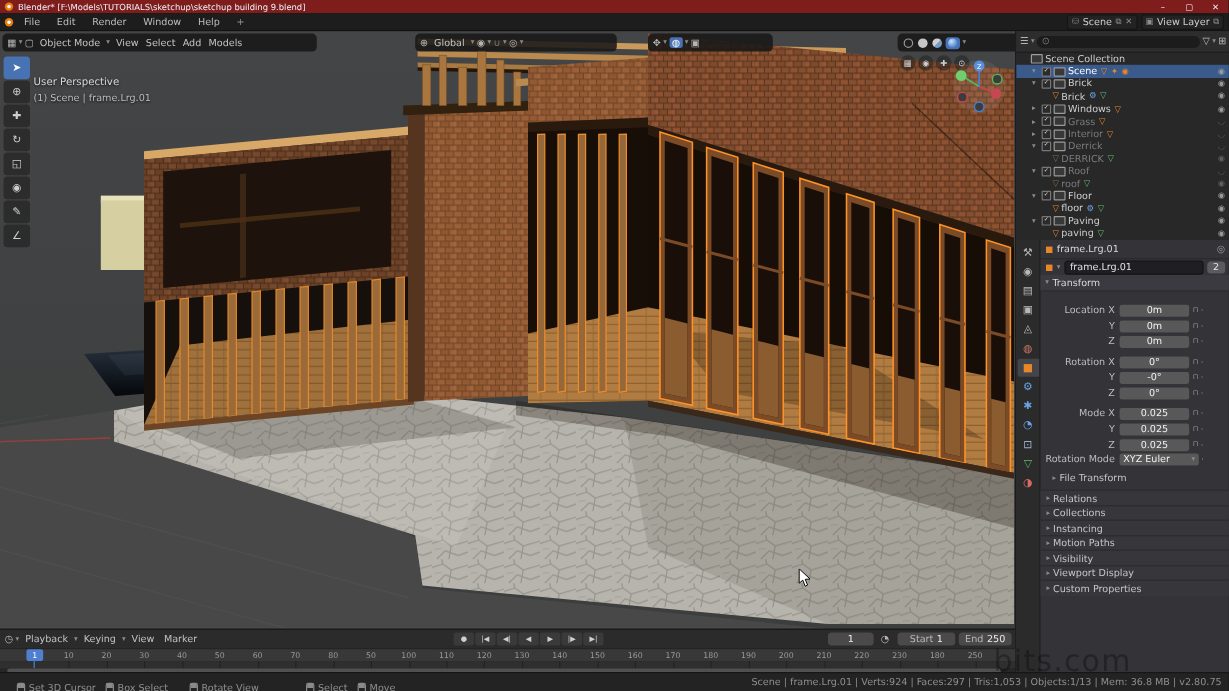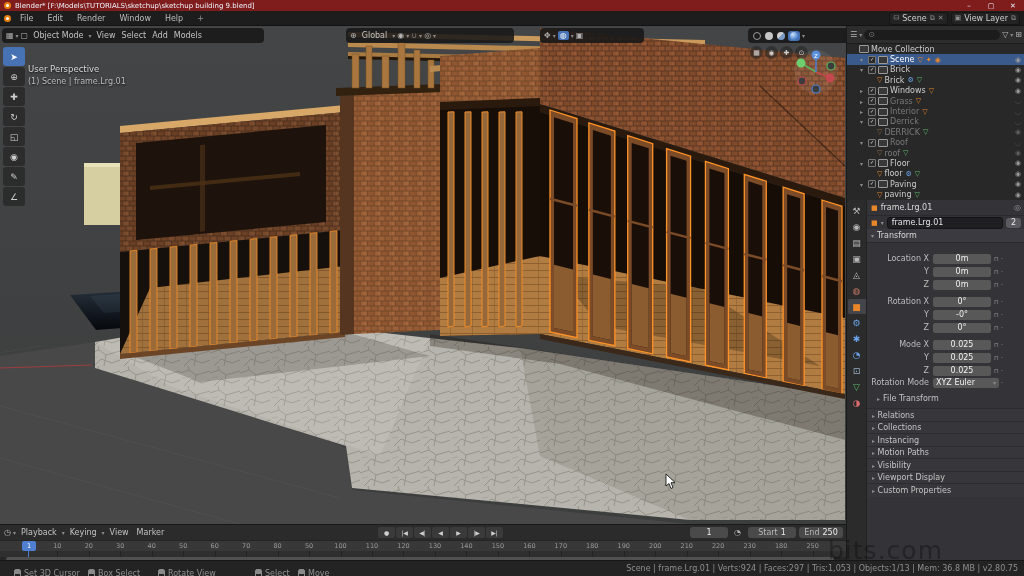--- a/index.html
+++ b/index.html
@@ -394,21 +394,21 @@
           <span></span>
         </div>
         <span class="hicon">▽</span>
           <span class="caret">▾</span>
         <span class="hicon">⊞</span>
       </div>
       <div id="ol-rows">
           <div class="olrow" style="padding-left: 4px;">
             <span class="arrow"></span>
             <span class="colbox"></span>
-            <span class="lbl">Move Collection</span>
+            <span class="lbl">Scene Collection</span>
           </div>
           <div class="olrow selected" style="padding-left: 13px;">
             <span class="arrow">▾</span>
             <span class="cb">✓</span>
             <span class="colbox"></span>
             <span class="lbl">Scene</span>
             <span class="badge-ic" style="color: rgb(232, 134, 42);">▽</span>
             <span class="badge-ic" style="color: rgb(232, 134, 42);">✦</span>
             <span class="badge-ic" style="color: rgb(232, 134, 42);">◉</span>
             <span class="eye">◉</span>

